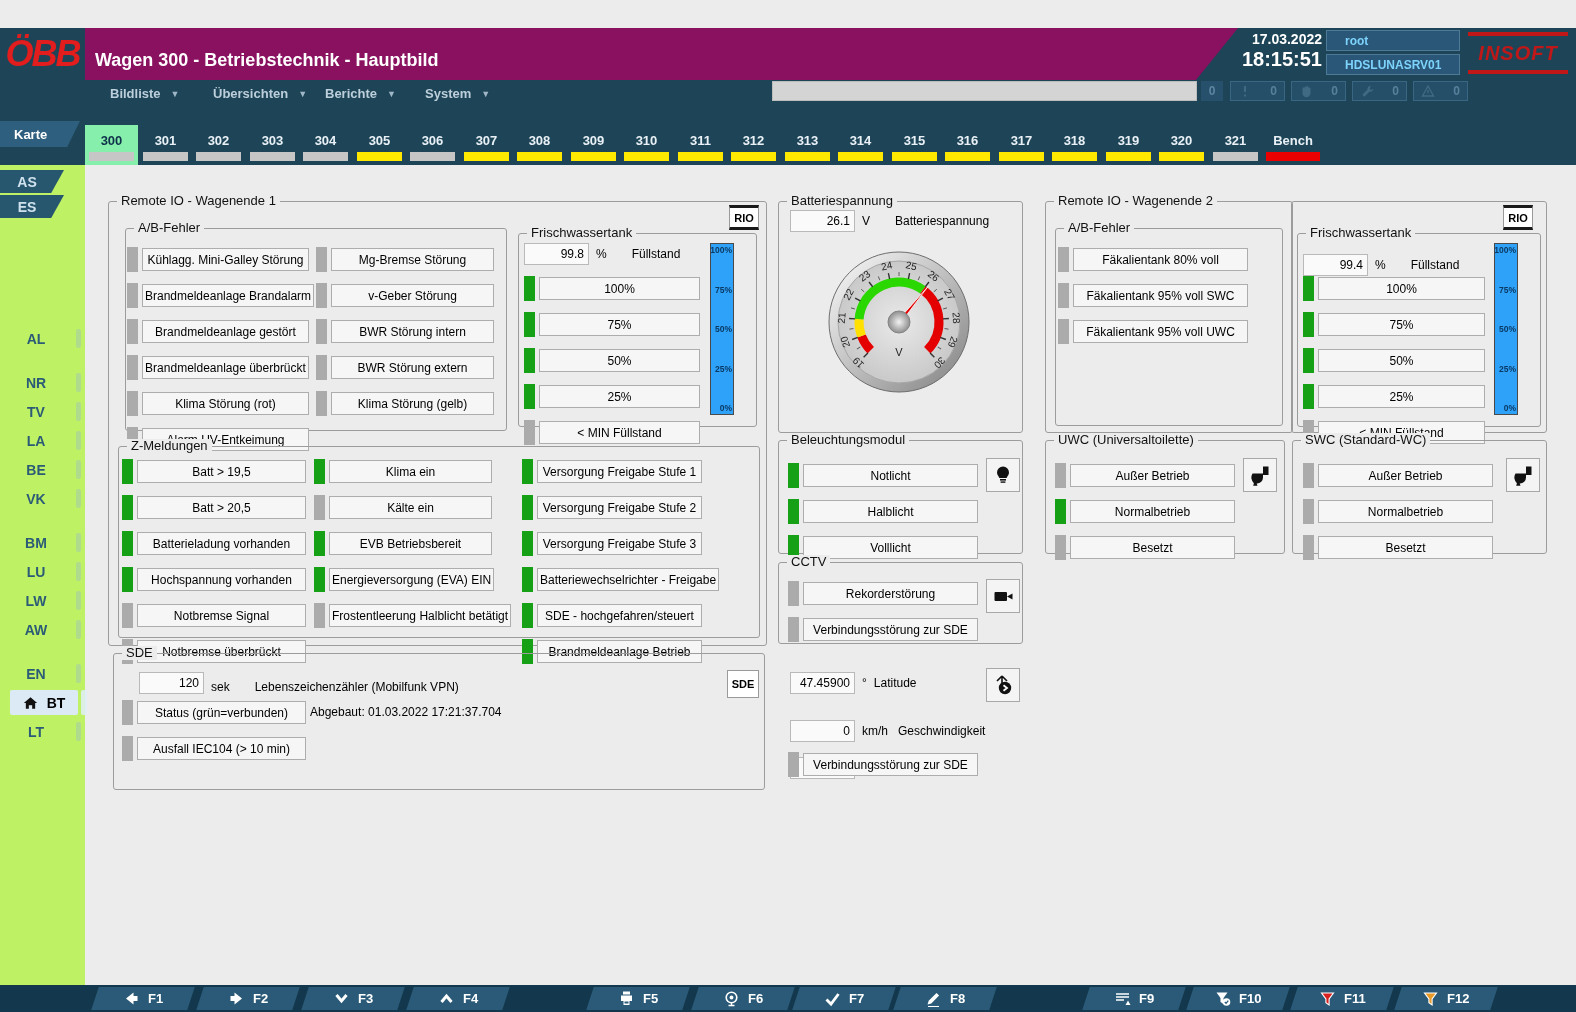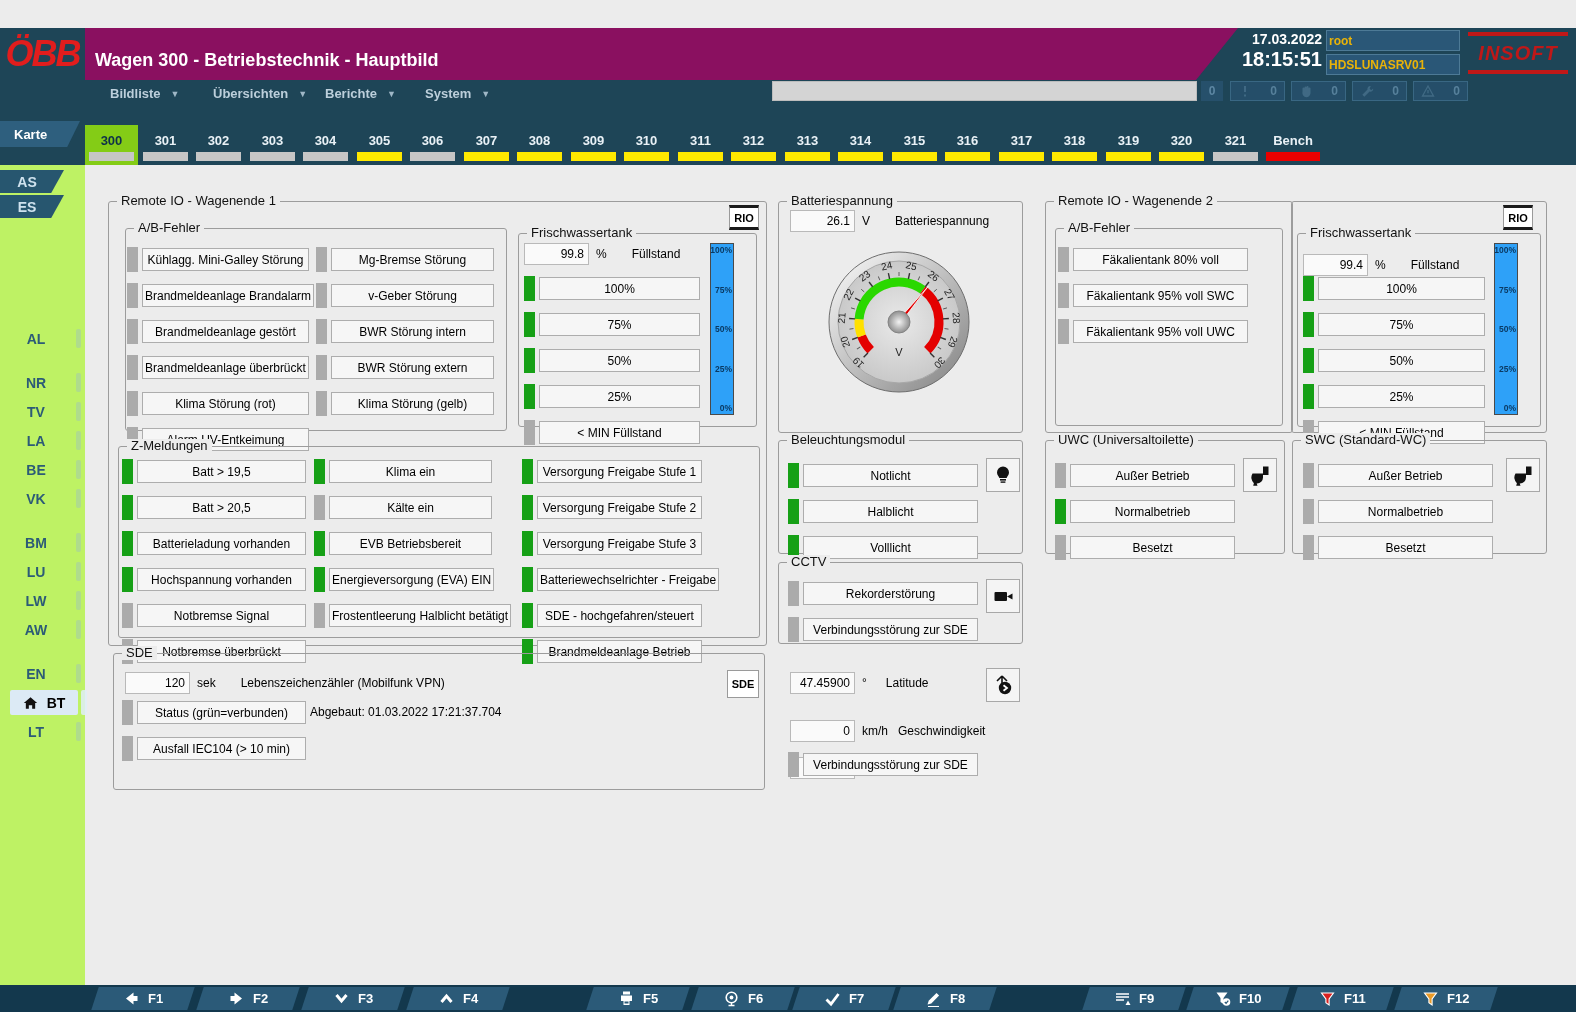--- a/index.html
+++ b/index.html
@@ -14,21 +14,21 @@
   .chrome{position:absolute;left:0;top:28px;width:1576px;height:137px;background:#1e4557;}
   .obb{position:absolute;left:0;top:0;width:85px;height:52px;display:flex;align-items:center;justify-content:center;
        color:#e11d1d;font-weight:bold;font-style:italic;font-size:36px;letter-spacing:-2px;}
   .band{position:absolute;left:85px;top:0;width:1153px;height:52px;background:#8a1060;
         clip-path:polygon(0 0,100% 0,calc(100% - 42px) 100%,0 100%);display:flex;align-items:center;}
   .band span{color:#fff;font-weight:bold;font-size:18px;margin-left:10px;margin-top:12px;}
   .dtbox{position:absolute;left:1190px;top:3px;width:132px;text-align:right;color:#fff;}
   .dtbox .d{font-size:14px;font-weight:bold;}
   .dtbox .t{font-size:20px;font-weight:bold;margin-top:1px;}
   .srv{position:absolute;left:1326px;width:134px;height:21px;background:#2a5777;border:1px solid #4d7a96;
-       color:#eab308;font-size:12px;font-weight:bold;display:flex;align-items:center;padding-left:2px;box-sizing:border-box;}
+       color:#7dd3fc;font-size:12px;font-weight:bold;display:flex;align-items:center;padding-left:18px;box-sizing:border-box;}
   .insoft{position:absolute;left:1468px;top:4px;width:100px;height:42px;display:flex;align-items:center;justify-content:center;
           color:#c01818;font-weight:bold;font-style:italic;font-size:20px;letter-spacing:1px;
           border-top:4px solid #c01818;border-bottom:4px solid #c01818;box-sizing:border-box;}
   .menu{position:absolute;top:58px;font-size:13px;font-weight:bold;color:#bccfdb;display:flex;align-items:center;gap:10px;}
   .menu .dd{font-size:9px;color:#9fb7c6;}
   .alarmline{position:absolute;left:772px;top:53px;width:425px;height:20px;background:#d4d4d4;border:1px solid #bdbdbd;box-sizing:border-box;}
   .cnt0{position:absolute;left:1201px;top:53px;width:22px;height:20px;background:#26506b;color:#5d87a3;
         font-size:12px;font-weight:bold;display:flex;align-items:center;justify-content:center;}
   .cntbox{position:absolute;top:53px;width:55px;height:20px;background:#26506b;border:1px solid #3d6b88;box-sizing:border-box;
           color:#5d87a3;font-size:12px;font-weight:bold;display:flex;align-items:center;justify-content:space-between;padding:0 7px;opacity:.9;}
@@ -36,21 +36,21 @@
   
   .karte{position:absolute;left:0;top:93px;width:80px;height:26px;background:#2e5f7e;
          clip-path:polygon(0 0,100% 0,84% 100%,0 100%);color:#fff;font-weight:bold;font-size:13px;
          display:flex;align-items:center;padding-left:14px;box-sizing:border-box;}
   .tabs{position:absolute;left:85px;top:97px;width:1491px;height:40px;}
   .tab{position:absolute;top:0;width:53px;height:40px;color:#e9f1f6;font-weight:bold;font-size:13px;text-align:center;cursor:default;}
   .tab .lbl{display:block;margin-top:8px;}
   .tab .ul{position:absolute;left:4px;right:4px;bottom:4px;height:9px;background:#c6c6c6;}
   .tab[data-u="yellow"] .ul{background:#ffe900;}
   .tab[data-u="red"] .ul{background:#ea0000;}
-  .tab.sel{background:#84cc16;color:#0e3049;}
+  .tab.sel{background:#86efac;color:#0e3049;}
   
   .sidebar{position:absolute;left:0;top:165px;width:85px;height:847px;background:#bef264;}
   .sidetab{position:absolute;left:0;width:64px;height:23px;background:#27566f;clip-path:polygon(0 0,100% 0,80% 100%,0 100%);
            color:#cfe2ee;font-weight:bold;font-size:14px;display:flex;align-items:center;justify-content:center;padding-right:10px;box-sizing:border-box;}
   .sideitem{position:absolute;left:0;width:72px;height:22px;color:#2c5b77;font-weight:bold;font-size:14px;
             display:flex;align-items:center;justify-content:center;}
   .sideitem::after{content:"";position:absolute;right:-9px;top:1px;width:5px;height:19px;background:rgba(150,185,205,.38);border-radius:2px;}
   .sidesel{position:absolute;left:10px;width:68px;height:25px;background:#dceaf5;border-radius:2px;color:#000;
            font-weight:bold;font-size:14px;display:flex;align-items:center;justify-content:center;gap:9px;}
   .sidesel::after{content:"";position:absolute;right:-9px;top:0;width:6px;height:25px;background:rgba(225,238,248,.85);border-radius:2px;}
@@ -435,21 +435,21 @@
       </div>
     <div class="row">
         <span class="ind" data-state="green"></span>
         <div class="btn">Brandmeldeanlage Betrieb</div>
       </div>
   </div>
 
   <div class="gbox" style="left:113px;top:653px;width:650px;height:135px;">
     <span class="gtitle">SDE</span>
   </div>
-  <div class="vrow" style="left:125px;top:672px;">
+  <div class="vrow" style="left:139px;top:672px;align-items:flex-end;">
     <div class="vfield">120</div>
     <span>sek</span>
     <span style="margin-left:18px;">Lebenszeichenzähler (Mobilfunk VPN)</span>
   </div>
   <div class="col" style="left:122px;top:700px;width:184px;">
     <div class="row">
         <span class="ind" data-state="gray"></span>
         <div class="btn">Status (grün=verbunden)</div>
       </div>
     <div class="row">
@@ -578,21 +578,21 @@
   <div class="tool" style="left:986px;top:579px;">
     <svg width="21" height="19" viewBox="0 0 21 19">
       <rect x="1.5" y="5" width="12.5" height="9" rx="1" fill="#111"></rect>
         <path d="M14 9.5 19.5 6.5v6z" fill="#111"></path>
     </svg>
   </div>
 
   <div class="vrow" style="left:790px;top:672px;">
     <div class="vfield">47.45900</div>
     <span>°</span>
-    <span style="margin-left:12px;">Latitude</span>
+    <span style="margin-left:0;">Latitude</span>
   </div>
   <div class="vrow" style="left:790px;top:736px;margin-top:21px;">
     <div class="vfield">9.73647</div>
     <span>°</span>
     <span style="margin-left:14px;">Longitude</span>
   </div>
   <div class="vrow" style="left:790px;top:720px;">
     <div class="vfield">0</div>
     <span>km/h</span>
     <span style="margin-left:3px;">Geschwindigkeit</span>

